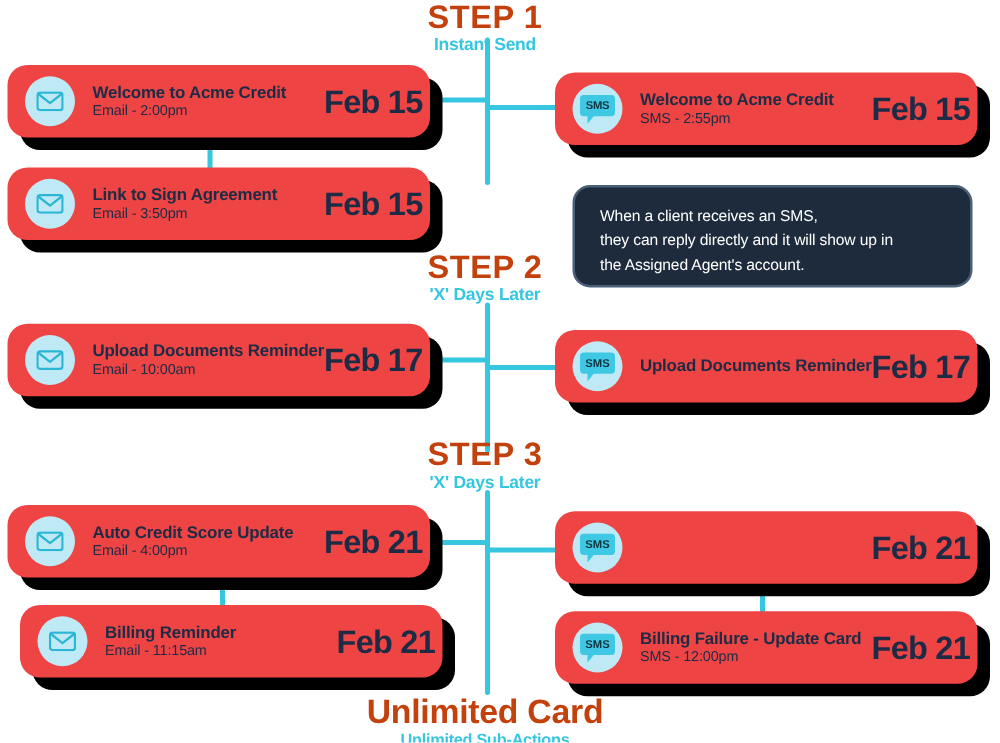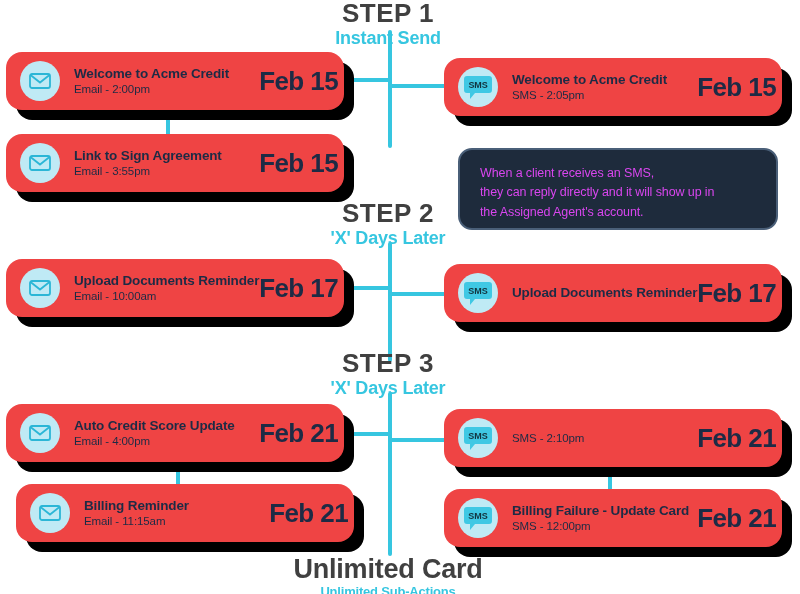--- a/index.html
+++ b/index.html
@@ -72,40 +72,40 @@
     letter-spacing: -0.2px; line-height: 1;
   }
 
   
   .step {
     position: absolute;
     text-align: center;
     width: 220px;
   }
   .step .big {
-    font-size: 26px; font-weight: bold; color: #404040;
+    font-size: 26px; font-weight: bold; color: #c2410c;
     letter-spacing: 0.5px; line-height: 1; white-space: nowrap;
   }
   .step .small {
-    font-size: 18px; font-weight: bold; color: #36c6e0;
+    font-size: 14px; font-weight: bold; color: #36c6e0;
     letter-spacing: -0.2px; line-height: 1.4; white-space: nowrap;
   }
   .step.final .big { font-size: 27px; letter-spacing: -0.2px; }
   .step.final .small { font-size: 13px; }
 
   
   .callout {
     position: absolute;
     background: #1e2b3c;
     border: 2px solid #4a5f78;
     border-radius: 14px;
     padding: 14px 20px;
   }
   .callout p {
-    color: #d946ef;
+    color: #ffffff;
     font-size: 12.5px;
     line-height: 1.55;
     letter-spacing: -0.1px;
     white-space: nowrap;
   }
 </style>
 </head>
 <body>
 
 <div id="stage">
@@ -161,21 +161,21 @@
 
   <div class="card email" style="left:6px; top:134px; width:338px;">
     <span class="badge">
       <svg width="22" height="16" viewBox="0 0 22 16" fill="none" stroke="#2bb6d6" stroke-width="1.8">
         <rect x="1" y="1" width="20" height="14" rx="2"></rect>
           <path d="M1.5 2 L11 9.5 L20.5 2"></path>
       </svg>
     </span>
     <span class="texts">
       <span class="title" style="display:block">Link to Sign Agreement</span>
-      <span class="sub" style="display:block">Email - 3:55pm</span>
+      <span class="sub" style="display:block">Email - 3:50pm</span>
     </span>
     <span class="date">Feb 15</span>
   </div>
 
   <div class="card email" style="left:6px; top:259px; width:338px;">
     <span class="badge">
       <svg width="22" height="16" viewBox="0 0 22 16" fill="none" stroke="#2bb6d6" stroke-width="1.8">
         <rect x="1" y="1" width="20" height="14" rx="2"></rect>
           <path d="M1.5 2 L11 9.5 L20.5 2"></path>
       </svg>
@@ -217,21 +217,21 @@
 
   <div class="card sms" style="left:444px; top:58px; width:338px;">
     <span class="badge">
       <svg width="30" height="28" viewBox="0 0 30 28">
         <path d="M4 3 H26 A3 3 0 0 1 29 6 V17 A3 3 0 0 1 26 20 H12 L7 26 V20 H4 A3 3 0 0 1 1 17 V6 A3 3 0 0 1 4 3 Z" fill="#3fc8e4"></path>
         <text x="15" y="14.5" text-anchor="middle" class="sms-text" font-size="9" font-weight="bold" fill="#12343f" font-family="Liberation Sans, sans-serif">SMS</text>
       </svg>
     </span>
     <span class="texts">
       <span class="title" style="display:block">Welcome to Acme Credit</span>
-      <span class="sub" style="display:block">SMS - 2:05pm</span>
+      <span class="sub" style="display:block">SMS - 2:55pm</span>
     </span>
     <span class="date">Feb 15</span>
   </div>
 
   <div class="card sms" style="left:444px; top:264px; width:338px;">
     <span class="badge">
       <svg width="30" height="28" viewBox="0 0 30 28">
         <path d="M4 3 H26 A3 3 0 0 1 29 6 V17 A3 3 0 0 1 26 20 H12 L7 26 V20 H4 A3 3 0 0 1 1 17 V6 A3 3 0 0 1 4 3 Z" fill="#3fc8e4"></path>
         <text x="15" y="14.5" text-anchor="middle" font-size="9" font-weight="bold" fill="#12343f" font-family="Liberation Sans, sans-serif">SMS</text>
       </svg>
@@ -243,21 +243,20 @@
   </div>
 
   <div class="card sms" style="left:444px; top:409px; width:338px;">
     <span class="badge">
       <svg width="30" height="28" viewBox="0 0 30 28">
         <path d="M4 3 H26 A3 3 0 0 1 29 6 V17 A3 3 0 0 1 26 20 H12 L7 26 V20 H4 A3 3 0 0 1 1 17 V6 A3 3 0 0 1 4 3 Z" fill="#3fc8e4"></path>
         <text x="15" y="14.5" text-anchor="middle" font-size="9" font-weight="bold" fill="#12343f" font-family="Liberation Sans, sans-serif">SMS</text>
       </svg>
     </span>
     <span class="texts">
-      <span class="sub" style="display:block">SMS - 2:10pm</span>
     </span>
     <span class="date">Feb 21</span>
   </div>
 
   <div class="card sms" style="left:444px; top:489px; width:338px;">
     <span class="badge">
       <svg width="30" height="28" viewBox="0 0 30 28">
         <path d="M4 3 H26 A3 3 0 0 1 29 6 V17 A3 3 0 0 1 26 20 H12 L7 26 V20 H4 A3 3 0 0 1 1 17 V6 A3 3 0 0 1 4 3 Z" fill="#3fc8e4"></path>
         <text x="15" y="14.5" text-anchor="middle" font-size="9" font-weight="bold" fill="#12343f" font-family="Liberation Sans, sans-serif">SMS</text>
       </svg>

